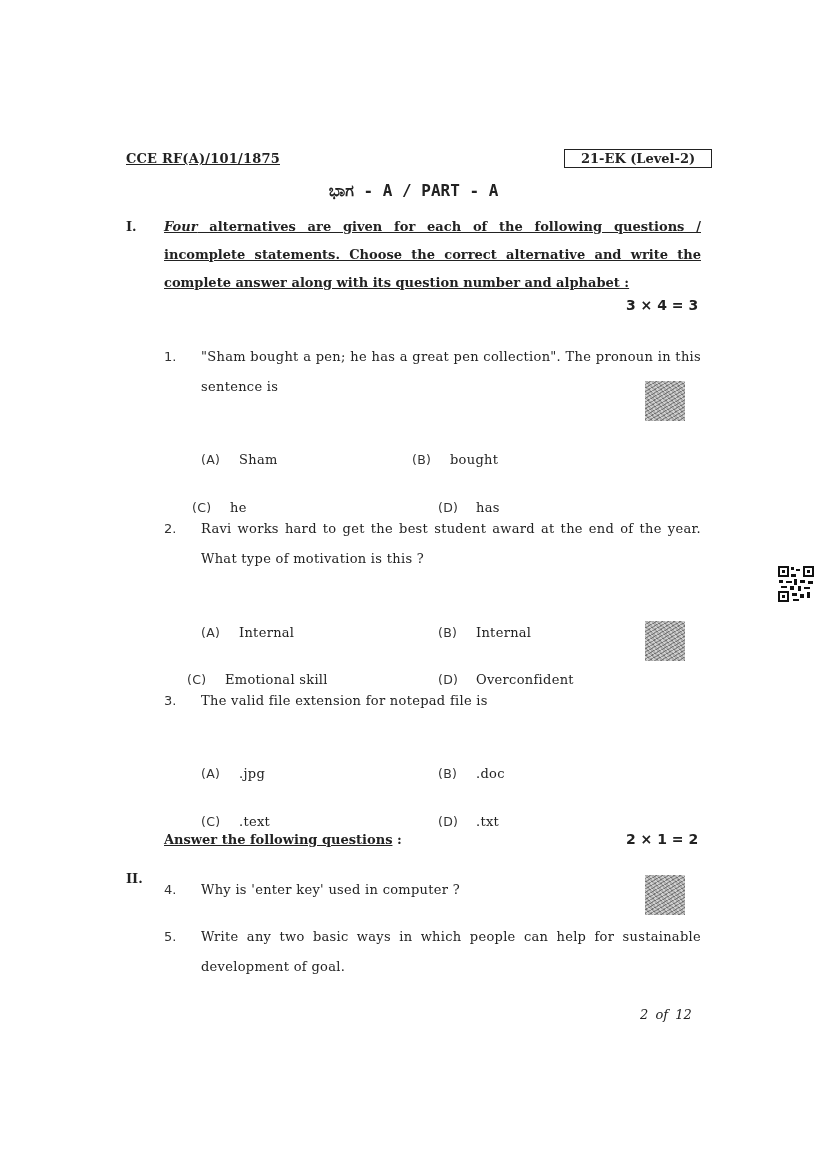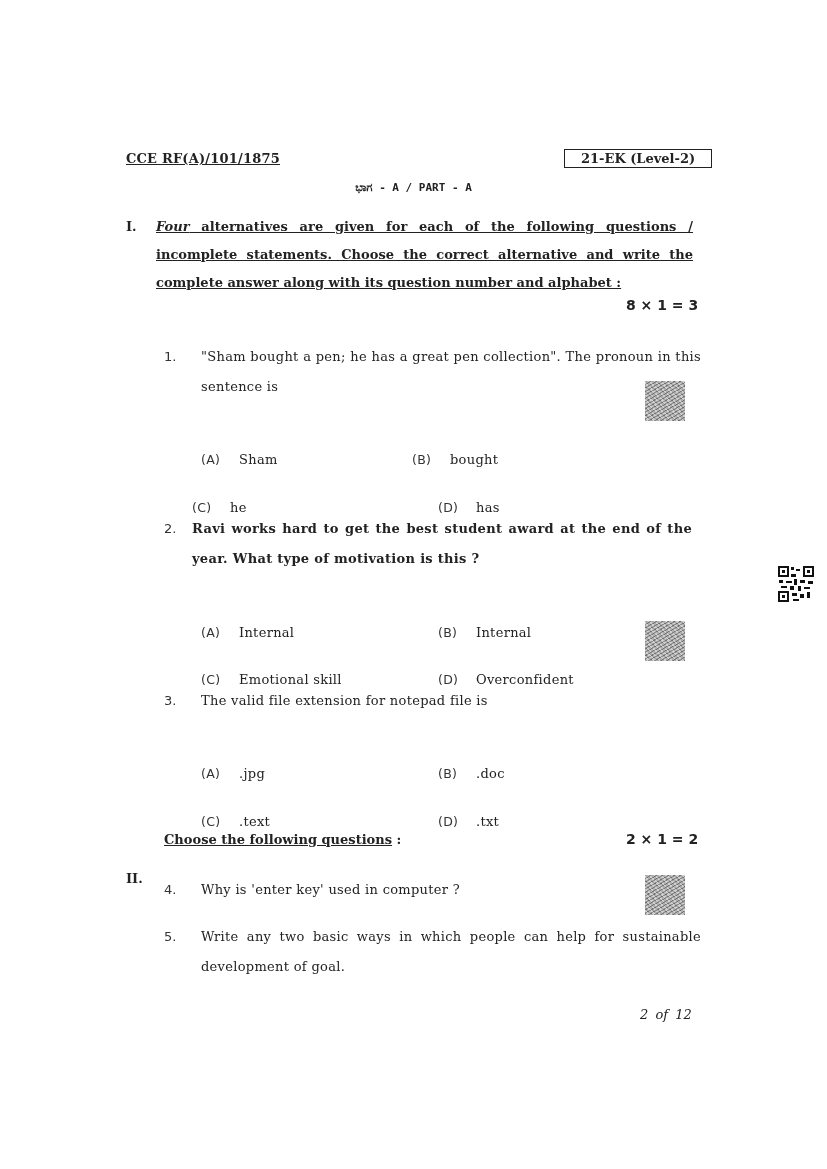--- a/index.html
+++ b/index.html
@@ -12,25 +12,25 @@
   .code {
     left: 126px; top: 151px; font-size: 13px; font-weight: bold;
     text-decoration: underline; letter-spacing: 0.2px;
   }
   .level-box {
     left: 564px; top: 149px; border: 1.5px solid #222; padding: 1px 16px;
     font-size: 13px; font-weight: bold; font-family: "DejaVu Serif", serif;
   }
   .part-title {
     left: 0; width: 827px; top: 181px; text-align: center;
-    font-size: 11px; font-weight: bold; font-family: "DejaVu Sans Mono", monospace;
+    font-size: 16px; font-weight: bold; font-family: "DejaVu Sans Mono", monospace;
   }
   .sec-num { font-size: 13px; font-weight: bold; }
   .instr {
-    left: 156px; width: 537px; top: 213px; font-size: 13px; font-weight: bold;
+    left: 164px; width: 537px; top: 213px; font-size: 13px; font-weight: bold;
     line-height: 28px; text-align: justify; text-decoration: underline;
   }
   .instr em { font-style: italic; }
   .marks {
     font-family: "DejaVu Sans", sans-serif; font-weight: bold; font-size: 14px;
   }
   .qnum { font-size: 13px; font-family: "DejaVu Sans", sans-serif; color: #333; }
   .qtext {
     font-size: 13px; font-family: "DejaVu Serif", serif; line-height: 30px;
     text-align: justify; color: #222; letter-spacing: 0.3px;
@@ -59,35 +59,35 @@
 <body>
 
 <div class="abs code">CCE RF(A)/101/1875</div>
 <div class="abs level-box">21-EK (Level-2)</div>
 <div class="abs part-title">ಭಾಗ - A / PART - A</div>
 
 <div class="abs sec-num" style="left:126px; top:219px;">I.</div>
 <div class="abs instr">
   <em>Four</em><span> alternatives are given for each of the following questions / incomplete statements. Choose the correct alternative and write the complete answer along with its question number and alphabet :</span>
 </div>
-<div class="abs marks" style="left:626px; top:297px;">8 × 1 = 3</div>
+<div class="abs marks" style="left:626px; top:297px;">3 × 4 = 3</div>
 
 <div class="abs qnum" style="left:164px; top:349px;">1.</div>
 <div class="abs qtext" style="left:201px; top:342px; width:500px;">"Sham bought a pen; he has a great pen collection". The pronoun in this sentence is</div>
 <div class="abs noise" style="left:645px; top:381px;"></div>
 <div class="abs opt" style="left:201px; top:426px;"><span class="lbl">(A)</span><span>Sham</span></div>
 <div class="abs opt" style="left:412px; top:426px;"><span class="lbl">(B)</span><span>bought</span></div>
 <div class="abs opt" style="left:192px; top:474px;"><span class="lbl">(C)</span><span>he</span></div>
 <div class="abs opt" style="left:438px; top:474px;"><span class="lbl">(D)</span><span>has</span></div>
 
 <div class="abs qnum" style="left:164px; top:521px;">2.</div>
-<div class="abs qtext" style="left:192px; top:514px; width:500px;font-weight:bold;">Ravi works hard to get the best student award at the end of the year. What type of motivation is this ?</div>
+<div class="abs qtext" style="left:201px; top:514px; width:500px;">Ravi works hard to get the best student award at the end of the year. What type of motivation is this ?</div>
 <div class="abs opt" style="left:201px; top:599px;"><span class="lbl">(A)</span><span>Internal</span></div>
 <div class="abs opt" style="left:438px; top:599px;"><span class="lbl">(B)</span><span>Internal</span></div>
-<div class="abs opt" style="left:201px; top:646px;"><span class="lbl">(C)</span><span>Emotional skill</span></div>
+<div class="abs opt" style="left:187px; top:646px;"><span class="lbl">(C)</span><span>Emotional skill</span></div>
 <div class="abs opt" style="left:438px; top:646px;"><span class="lbl">(D)</span><span>Overconfident</span></div>
 <div class="abs noise" style="left:645px; top:621px;"></div>
 
 <div class="abs qr">
   <svg width="38" height="38" viewBox="0 0 38 38">
     <rect x="0" y="0" width="38" height="38" fill="#fff"></rect>
     <rect x="1" y="1" width="11" height="11" fill="#111"></rect>
       <rect x="3" y="3" width="7" height="7" fill="#fff"></rect>
       <rect x="5" y="5" width="3" height="3" fill="#111"></rect>
     <rect x="26" y="1" width="11" height="11" fill="#111"></rect>
@@ -117,21 +117,21 @@
 
 <div class="abs qnum" style="left:164px; top:693px;">3.</div>
 <div class="abs qtext" style="left:201px; top:686px; width:500px;">The valid file extension for notepad file is</div>
 <div class="abs opt" style="left:201px; top:740px;"><span class="lbl">(A)</span><span>.jpg</span></div>
 <div class="abs opt" style="left:438px; top:740px;"><span class="lbl">(B)</span><span>.doc</span></div>
 <div class="abs opt" style="left:201px; top:788px;"><span class="lbl">(C)</span><span>.text</span></div>
 <div class="abs opt" style="left:438px; top:788px;"><span class="lbl">(D)</span><span>.txt</span></div>
 
 <div class="abs sec-num" style="left:126px; top:871px;">II.</div>
 <div class="abs" style="left:164px; top:832px; font-size:13px; font-weight:bold;">
-  <span style="text-decoration:underline;">Choose the following questions</span><span> :</span>
+  <span style="text-decoration:underline;">Answer the following questions</span><span> :</span>
 </div>
 <div class="abs marks" style="left:626px; top:831px;">2 × 1 = 2</div>
 
 <div class="abs qnum" style="left:164px; top:882px;">4.</div>
 <div class="abs qtext" style="left:201px; top:875px; width:440px;">Why is 'enter key' used in computer ?</div>
 <div class="abs noise" style="left:645px; top:875px;"></div>
 
 <div class="abs qnum" style="left:164px; top:929px;">5.</div>
 <div class="abs qtext" style="left:201px; top:922px; width:500px;">Write any two basic ways in which people can help for sustainable development of goal.</div>
 

